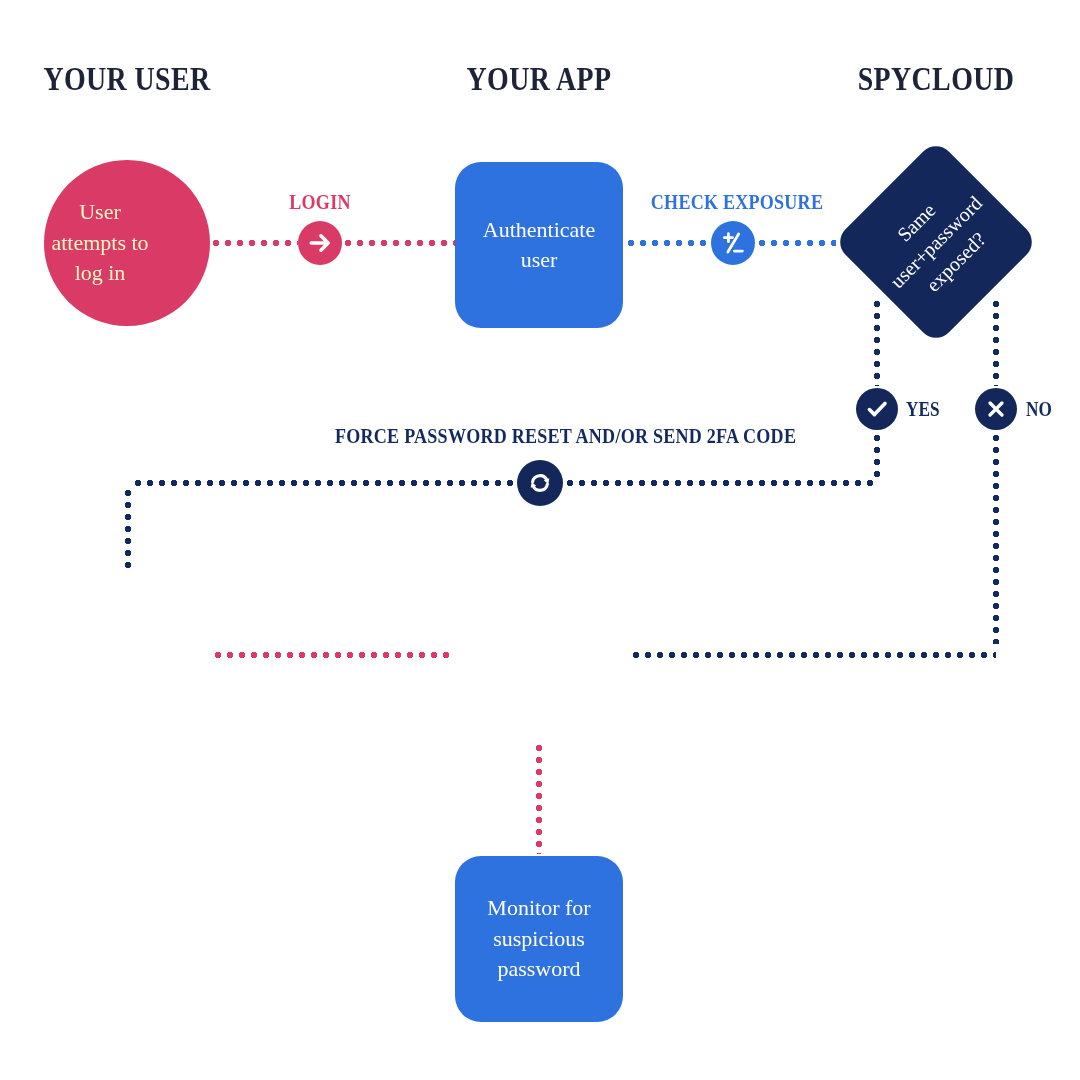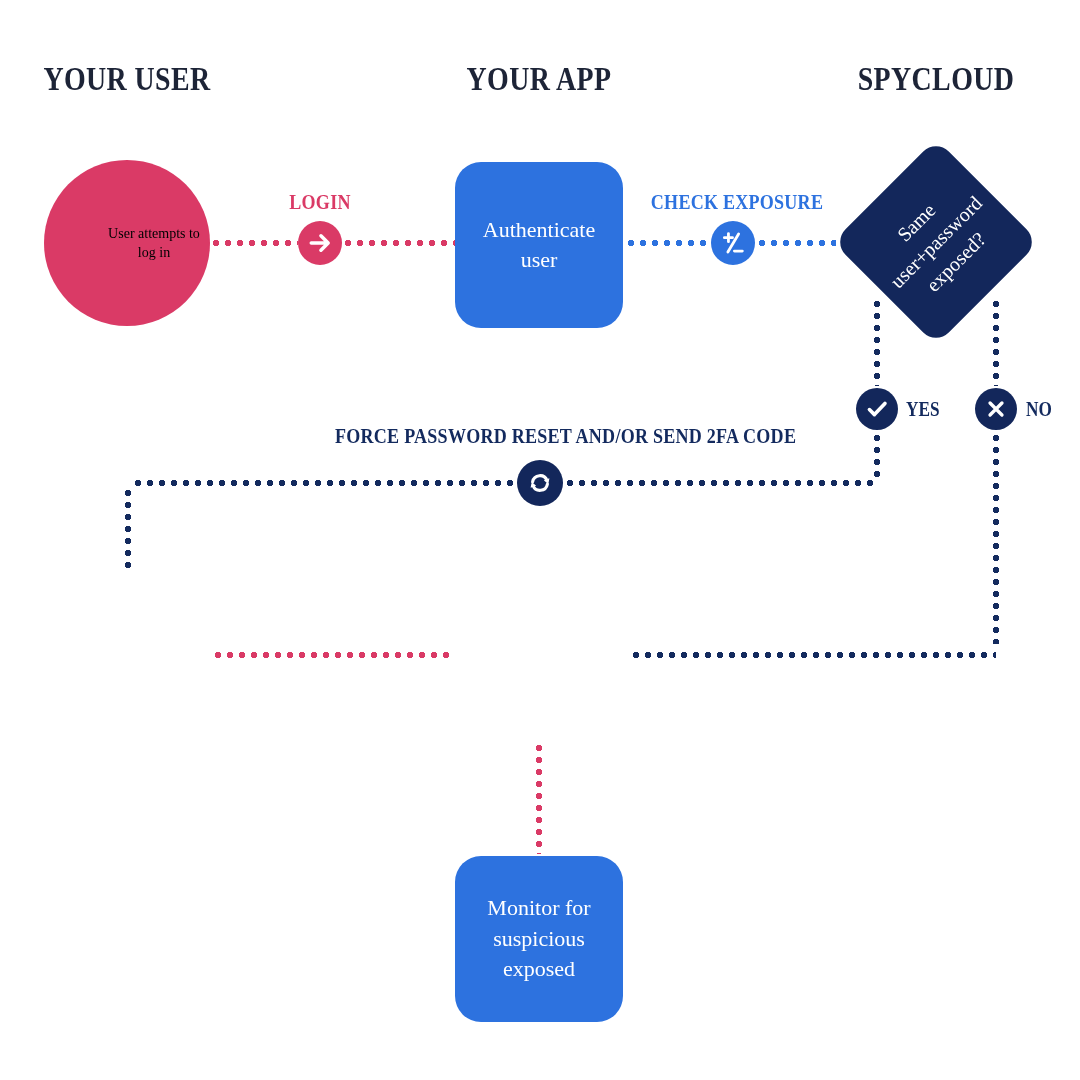--- a/index.html
+++ b/index.html
@@ -23,23 +23,23 @@
   .edge-label.pink { color:#da3a66; }
   .edge-label.blue { color:#2d72df; }
   .edge-label.navy { color:#132a5e; }
   .yn-label {
     color:#132a5e; font-weight:700; font-size:21px; line-height:1;
     transform:scaleX(0.82); transform-origin:left center; white-space:nowrap;
   }
 
   
   .circle-node {
-    border-radius:50%; background:#da3a66; color:#000000;
-    display:flex; align-items:center; justify-content:flex-end; text-align:center;
-    font-size:14px; line-height:1.38;
+    border-radius:50%; background:#da3a66; color:#fef9c3;
+    display:flex; align-items:center; justify-content:flex-start; text-align:center;
+    font-size:22px; line-height:1.38;
   }
   .circle-node .txt { width:112px; }
   .box-node {
     background:#2d72df; border-radius:26px; color:#fff;
     display:flex; align-items:center; justify-content:center; text-align:center;
     font-size:22px; line-height:1.38;
   }
   .box-node .txt { width:132px; }
   .diamond {
     background:#13275b; border-radius:18px; transform:rotate(45deg);
@@ -155,16 +155,16 @@
   <div class="abs dot-v navy" style="left:992px; top:432px; height:212px;"></div>
   <div class="abs dot-h navy" style="left:630px; top:651px; width:366px;"></div>
 
 
   <div class="abs dot-h pink" style="left:212px; top:651px; width:243px;"></div>
 
 
   <div class="abs dot-v pink" style="left:535px; top:742px; height:112px;"></div>
 
   <div class="abs box-node" style="left:455px; top:856px; width:168px; height:166px;">
-    <div class="txt">Monitor for suspicious exposed</div>
+    <div class="txt">Monitor for suspicious password</div>
   </div>
 
 </div>
 
 </body></html>

